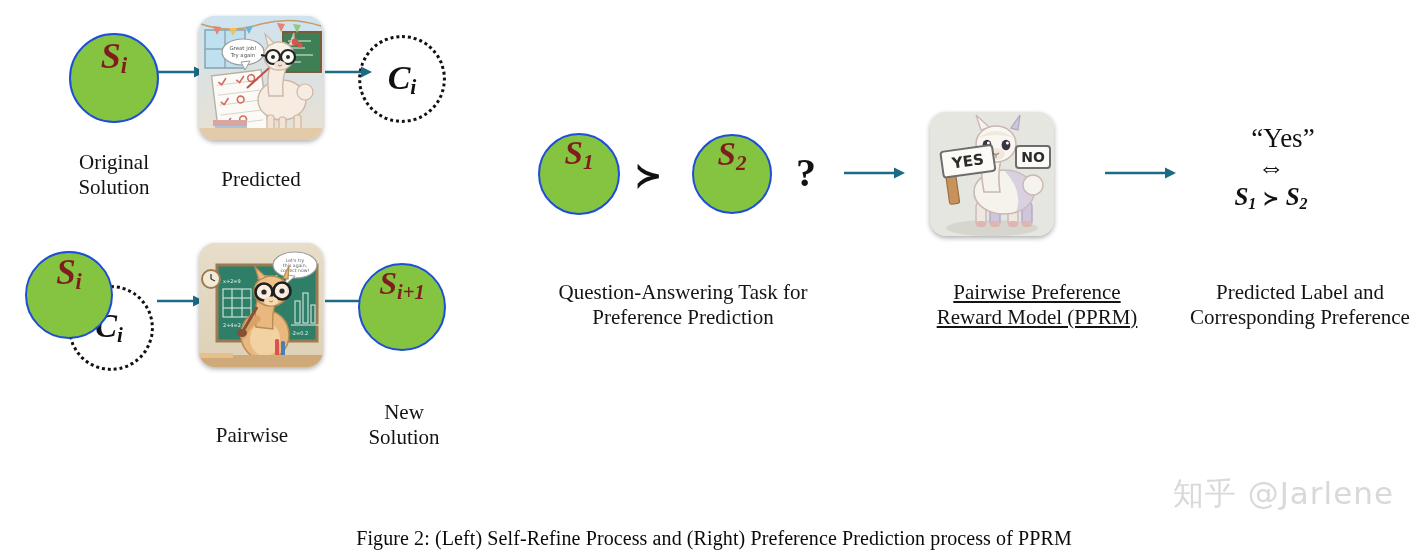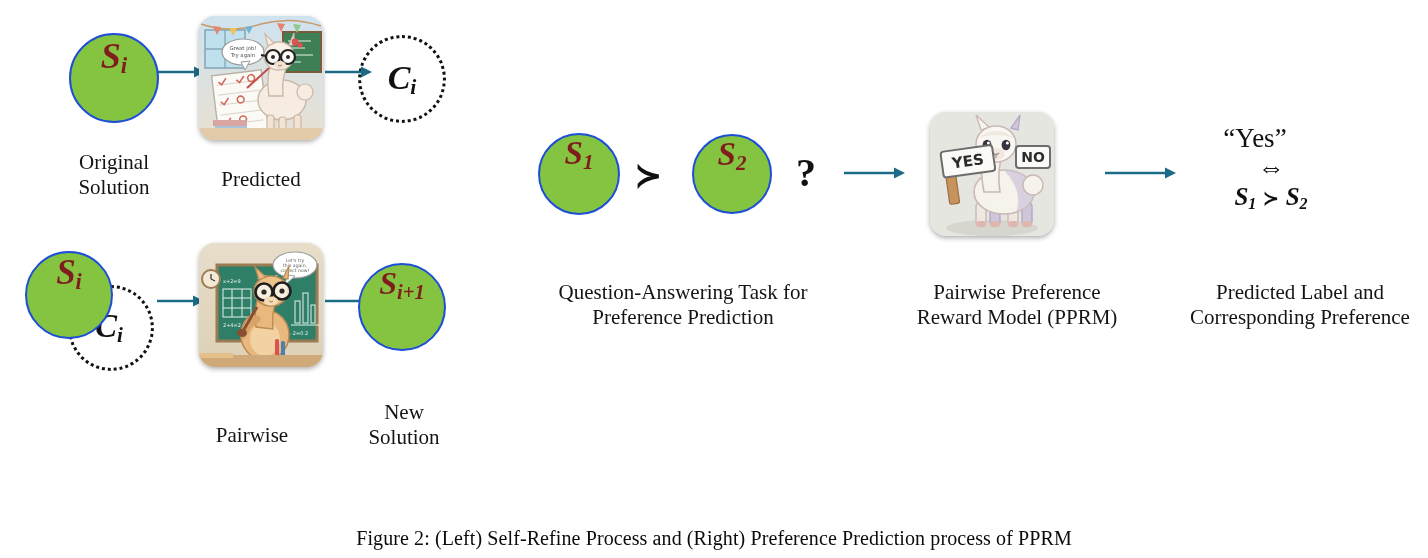--- a/index.html
+++ b/index.html
@@ -473,32 +473,33 @@
       </svg>
     </div>
 
     <div class="arrow" style="left:605px; top:165px; width:72px; height:16px;">
       <svg width="72" height="16" viewBox="0 0 72 16">
         <line x1="0" y1="8" x2="60" y2="8" stroke="#1b6b87" stroke-width="2.6"></line>
         <polygon points="60,2.4 71,8 60,13.6" fill="#1b6b87"></polygon>
       </svg>
     </div>
 
-    <div class="mathline" style="left:660px; top:123px; width:190px; font-size:27px;">“Yes”</div>
+    <div class="mathline" style="left:688px; top:123px; width:190px; font-size:27px;">“Yes”</div>
     <div class="mathline" style="left:676px; top:152px; width:190px; font-size:27px;">⇔</div>
     <div class="mathline" style="left:676px; top:183px; width:190px; font-size:25px; font-style:italic; font-weight:700;">
       <span>S</span><span class="sub">1</span>
       <span style="font-style:normal; font-family:'DejaVu Sans',sans-serif; font-size:20px;">≻</span>
       <span>S</span><span class="sub">2</span>
     </div>
 
     <div class="lbl" style="left:8px; top:280px; width:350px;">Question-Answering Task for
 Preference  Prediction</div>
-    <div class="lbl" style="left:372px; top:280px; width:290px;">Pairwise Preference
+    <div class="lbl" style="left:392px; top:280px; width:290px;text-decoration:underline;">Pairwise Preference
 Reward Model (PPRM)</div>
     <div class="lbl" style="left:655px; top:280px; width:290px;">Predicted Label and
 Corresponding Preference</div>
   </div>
 
+  <div id="watermark">知乎 @Jarlene</div>
 
   <div id="figure-caption">Figure 2: (Left) Self-Refine Process and (Right) Preference Prediction process of PPRM</div>
 
 </div>
 
 </body></html>

